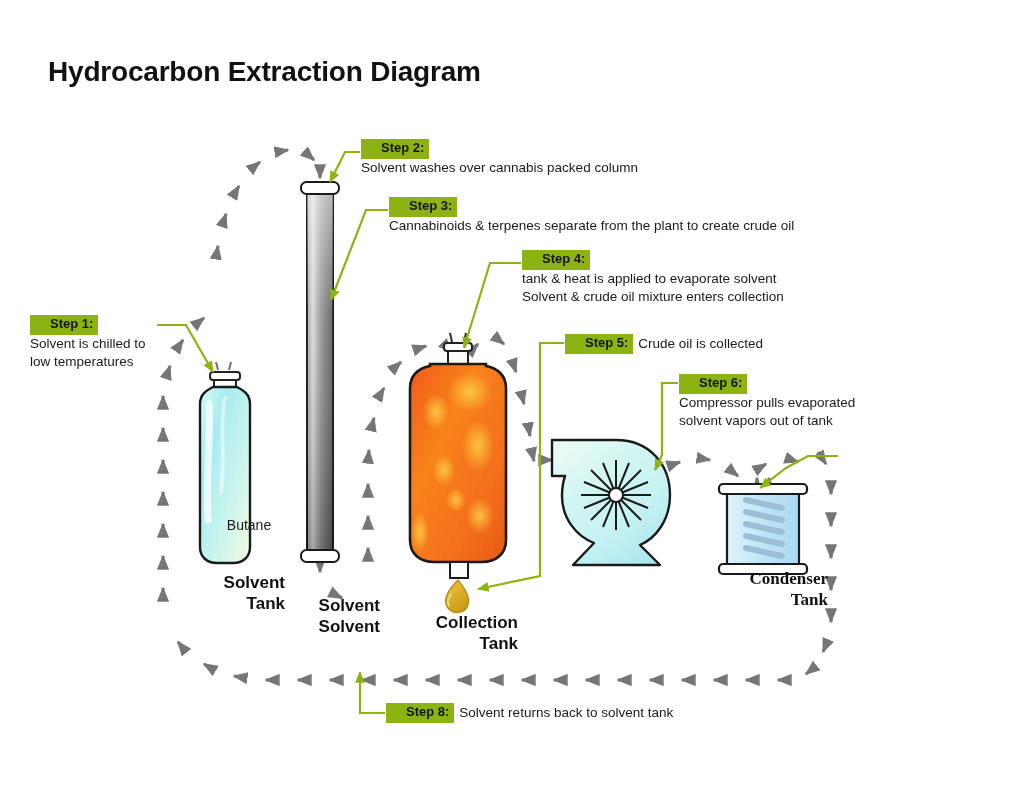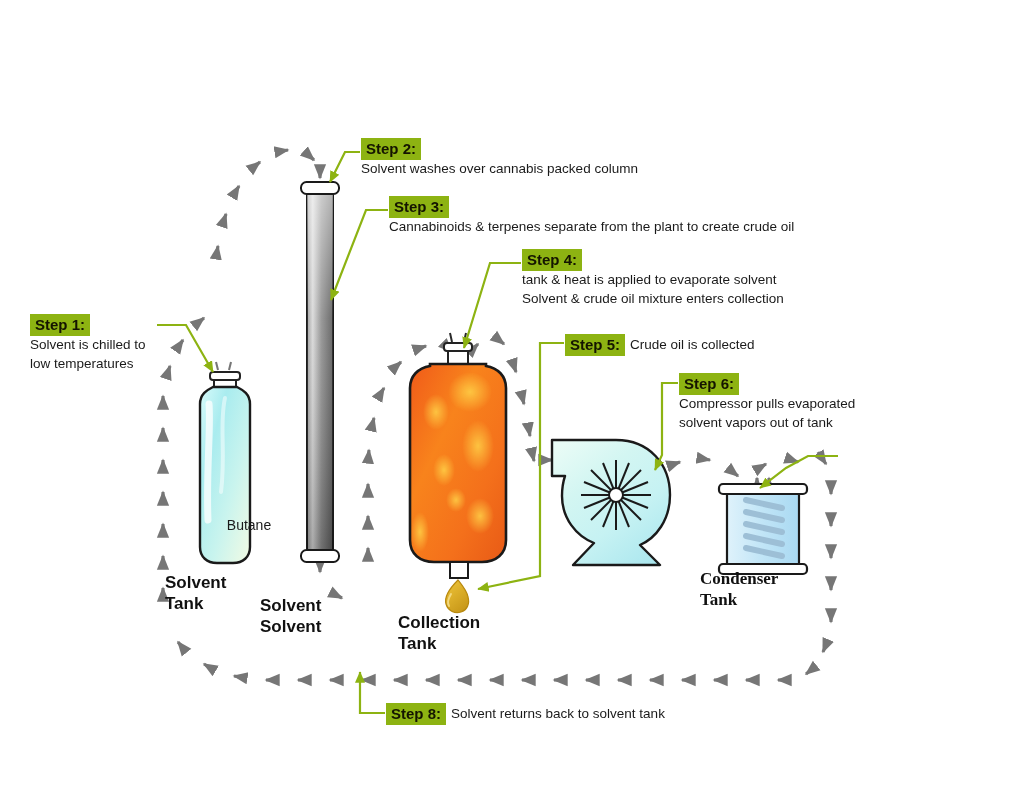--- a/index.html
+++ b/index.html
@@ -10,39 +10,40 @@
 
   .svg-layer{position:absolute;left:0;top:0;width:1024px;height:792px;}
 
   
   .title{position:absolute;left:48px;top:56px;font-size:28px;font-weight:bold;
          letter-spacing:-0.2px;color:#111;white-space:nowrap;}
 
   
   .step{position:absolute;}
   .step-tag{display:inline-block;background:#8db312;color:#141400;
-            font-weight:bold;font-size:15px;line-height:1.28;
-            padding:1px 5px 2px 5px;white-space:nowrap;}
+            font-weight:bold;font-size:13px;line-height:1.28;
+            padding:1px 5px 2px 20px;white-space:nowrap;}
   .step-body{font-size:13.5px;line-height:1.36;color:#1a1a1a;white-space:nowrap;}
   .step-body div{white-space:nowrap;}
   .step.inline .step-tag{vertical-align:middle;}
   .step.inline .step-body{display:inline-block;vertical-align:middle;
                           margin-left:5px;}
 
   
-  .eq-label{position:absolute;text-align:left;font-weight:bold;
+  .eq-label{position:absolute;text-align:right;font-weight:bold;
             font-size:17px;line-height:1.24;color:#111;}
 
   .inner-label{position:absolute;font-size:14px;color:#1a1a1a;text-align:center;margin-left:24px;}
 </style>
 </head>
 <body>
 
 <div id="stage">
 
+  <div class="title">Hydrocarbon Extraction Diagram</div>
 
   <svg class="svg-layer" viewBox="0 0 1024 792">
     <defs>
       <linearGradient id="gSolvent" x1="0" y1="0" x2="1" y2="1">
         <stop offset="0%" stop-color="#d9fbfb"></stop>
         <stop offset="28%" stop-color="#a9ecef"></stop>
         <stop offset="62%" stop-color="#c9f4ee"></stop>
         <stop offset="100%" stop-color="#f2fbe4"></stop>
       </linearGradient>
       <linearGradient id="gColumn" x1="0" y1="0" x2="1" y2="0">

